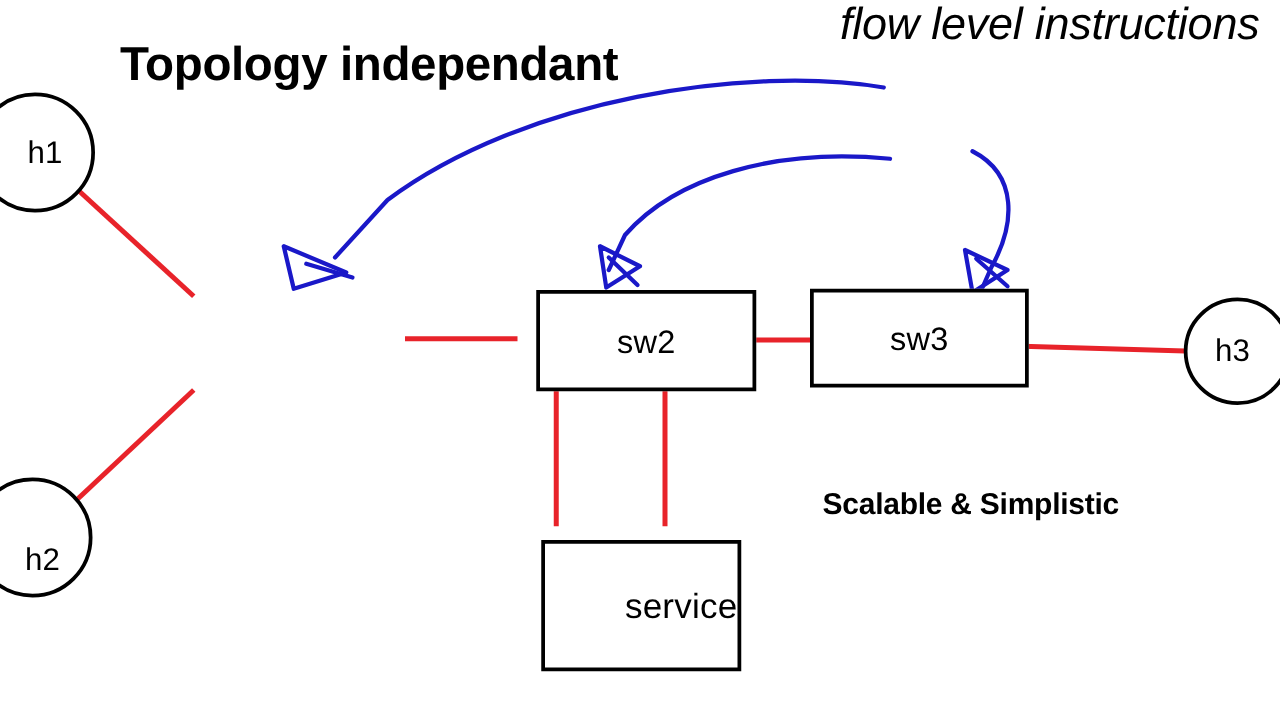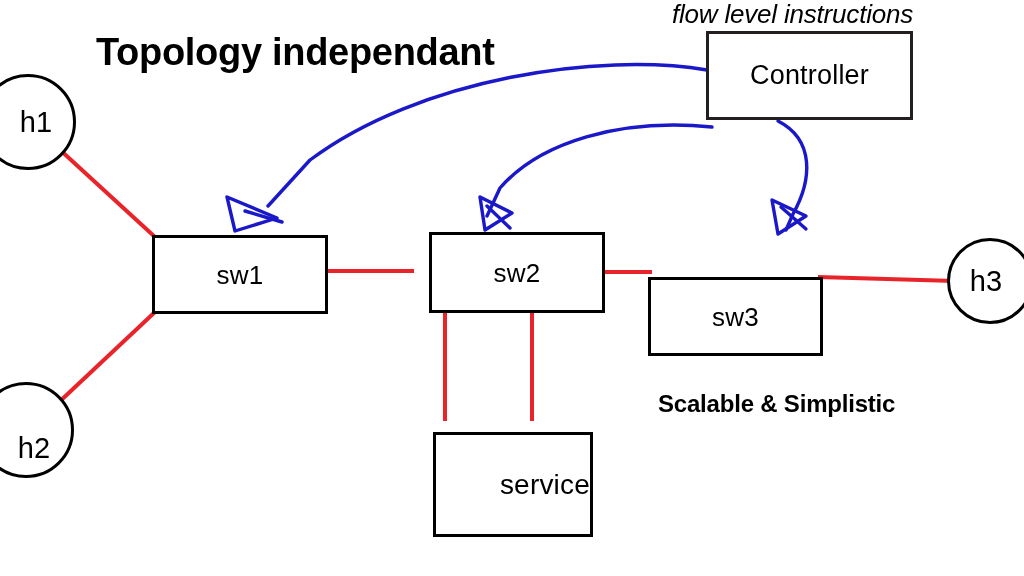--- a/index.html
+++ b/index.html
@@ -37,21 +37,21 @@
     justify-content: center;
     color: #000000;
   }
   .node-box .node-label {
     font-size: 26px;
     line-height: 1;
     letter-spacing: 0.2px;
   }
   #box-sw1 { left: 152px; top: 235px; width: 176px; height: 79px; }
   #box-sw2 { left: 410px; top: 232px; width: 176px; height: 81px; margin-left: 19px; }
-  #box-sw3 { left: 648px; top: 231px; width: 175px; height: 79px; margin-top: 46px; }
+  #box-sw3 { left: 648px; top: 231px; width: 175px; height: 79px; }
   #box-service {
     left: 433px; top: 432px; width: 160px; height: 105px;
     justify-content: flex-end;
     align-items: center;
   }
   #box-service .node-label { font-size: 28px; }
   #box-controller {
     left: 706px; top: 31px; width: 207px; height: 89px;
     border: 3px solid #231f20;
   }
@@ -63,21 +63,21 @@
     box-sizing: border-box;
     border: 3px solid #000000;
     border-radius: 50%;
     background: #ffffff;
     display: flex;
     align-items: center;
     justify-content: center;
     color: #000000;
   }
   .host-circle .host-label {
-    font-size: 29px;
+    font-size: 25px;
     line-height: 1;
   }
   #host-h1 { left: -20px; top: 74px; width: 96px; height: 96px; }
   #host-h1 .host-label { transform: translateX(8px); }
   #host-h2 { left: -22px; top: 382px; width: 96px; height: 96px; }
   #host-h2 .host-label { transform: translateX(8px); margin-top: 36px; }
   #host-h3 { left: 947px; top: 238px; width: 86px; height: 86px; }
   #host-h3 .host-label { transform: translateX(-4px); }
 
   
@@ -95,21 +95,21 @@
     text-align: center;
   }
   #text-tagline {
     left: 658px; top: 392px;
     font-size: 24px;
     font-weight: bold;
     letter-spacing: -0.2px;
   }
   #text-flowlevel {
     left: 672px; top: 1px;
-    font-size: 26px;
+    font-size: 36px;
     font-style: italic;
     letter-spacing: -0.2px;
   }
   #text-openflow {
     left: 443px; top: 119px;
     font-size: 25px;
   }
 </style>
 </head>
 <body>
@@ -148,35 +148,29 @@
   <div class="host-circle" id="host-h1">
     <span class="host-label">h1</span>
   </div>
   <div class="host-circle" id="host-h2">
     <span class="host-label">h2</span>
   </div>
   <div class="host-circle" id="host-h3">
     <span class="host-label">h3</span>
   </div>
 
-  <div class="node-box" id="box-sw1">
-    <span class="node-label">sw1</span>
-  </div>
   <div class="node-box" id="box-sw2">
     <span class="node-label">sw2</span>
   </div>
   <div class="node-box" id="box-sw3">
     <span class="node-label">sw3</span>
   </div>
 
   <div class="node-box" id="box-service">
     <span class="node-label">service</span>
   </div>
 
-  <div class="node-box" id="box-controller">
-    <span class="node-label">Controller</span>
-  </div>
 
   <div class="free-text" id="text-title">Topology independant</div>
   <div class="free-text" id="text-tagline">Scalable &amp; Simplistic</div>
   <div class="free-text" id="text-flowlevel">flow level instructions</div>
 
 </div>
 
 </body></html>

